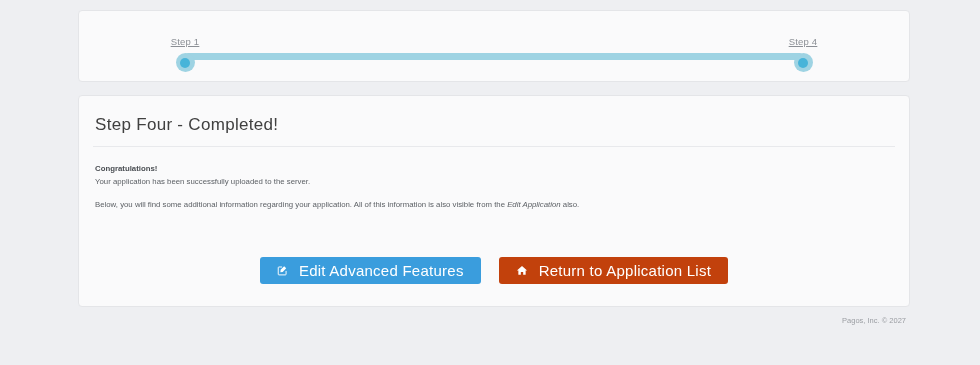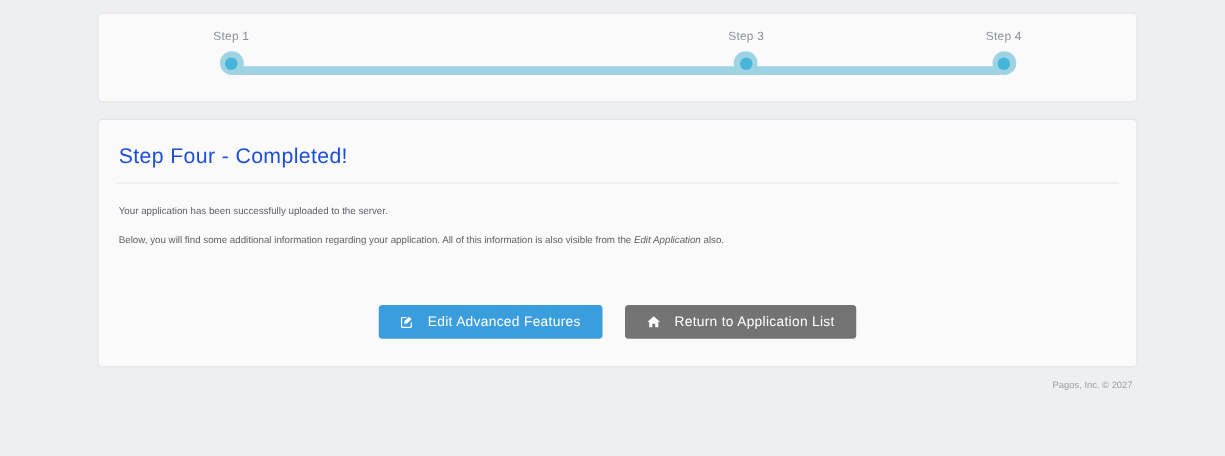--- a/index.html
+++ b/index.html
@@ -56,23 +56,24 @@
     position: absolute;
     top: 0;
     transform: translateX(-50%);
     text-align: center;
     width: 80px;
   }
   .step-label {
     font-size: 9.5px;
     color: #8b8f95;
     letter-spacing: .2px;
-    margin-top: 13px;
+    margin-top: 25px;
     display: block;
     line-height: 12px;
+    text-decoration: underline;
   }
   .step-dot {
     width: 19px;
     height: 19px;
     border-radius: 50%;
     background: #9ed3e3;
     margin: 5px auto 0 auto;
     display: flex;
     align-items: center;
     justify-content: center;
@@ -87,21 +88,21 @@
 
   
   .content-panel {
     margin-top: 13px;
     padding: 18px 14px 22px 14px;
     min-height: 190px;
   }
   .content-title {
     font-size: 17px;
     font-weight: 400;
-    color: #1d4ed8;
+    color: #404040;
     margin: 0 0 10px 2px;
     letter-spacing: .3px;
     line-height: 22px;
   }
   .divider {
     border: 0;
     border-top: 1px solid #e8e9ec;
     margin: 0 0 16px 0;
   }
 
@@ -145,29 +146,29 @@
   }
   .btn {
     display: inline-flex;
     align-items: center;
     gap: 11px;
     padding: 0 17px;
     height: 27px;
     border: 0;
     border-radius: 3px;
     color: #fff;
-    font-size: 11px;
+    font-size: 15px;
     letter-spacing: .25px;
     font-family: "Liberation Sans", sans-serif;
     cursor: pointer;
     white-space: nowrap;
   }
   .btn svg { display: block; }
   .btn-blue   { background: #3a9ddd; }
-  .btn-green  { background: #737373; }
+  .btn-green  { background: #c2410c; }
   .btn-purple { background: #a752b8; }
 
   
   .footer {
     margin-top: 8px;
     text-align: right;
     font-size: 7.5px;
     color: #9a9da2;
     padding-right: 4px;
     line-height: 12px;
@@ -183,41 +184,36 @@
       <div class="track"></div>
 
       <div class="step" style="left:0%">
         <span class="step-label">Step 1</span>
         <span class="step-dot">
             <i></i>
           </span>
       </div>
 
 
-      <div class="step" style="left:66.666%">
-        <span class="step-label">Step 3</span>
-        <span class="step-dot">
-            <i></i>
-          </span>
-      </div>
 
       <div class="step" style="left:100%">
         <span class="step-label">Step 4</span>
         <span class="step-dot">
             <i></i>
           </span>
       </div>
     </div>
   </div>
 
   <div class="panel content-panel">
 
     <h1 class="content-title">Step Four - Completed!</h1>
     <hr class="divider">
 
+    <p class="body-text strongline">Congratulations!</p>
     <p class="body-text">Your application has been successfully uploaded to the server.</p>
 
     <div class="gap"></div>
 
     <p class="body-text"><span>Below, you will find some additional information regarding your application. All of this information is also visible from the </span><em>Edit Application</em><span> also.</span></p>
 
 
     <div class="btn-row">
 
       <button class="btn btn-blue">

